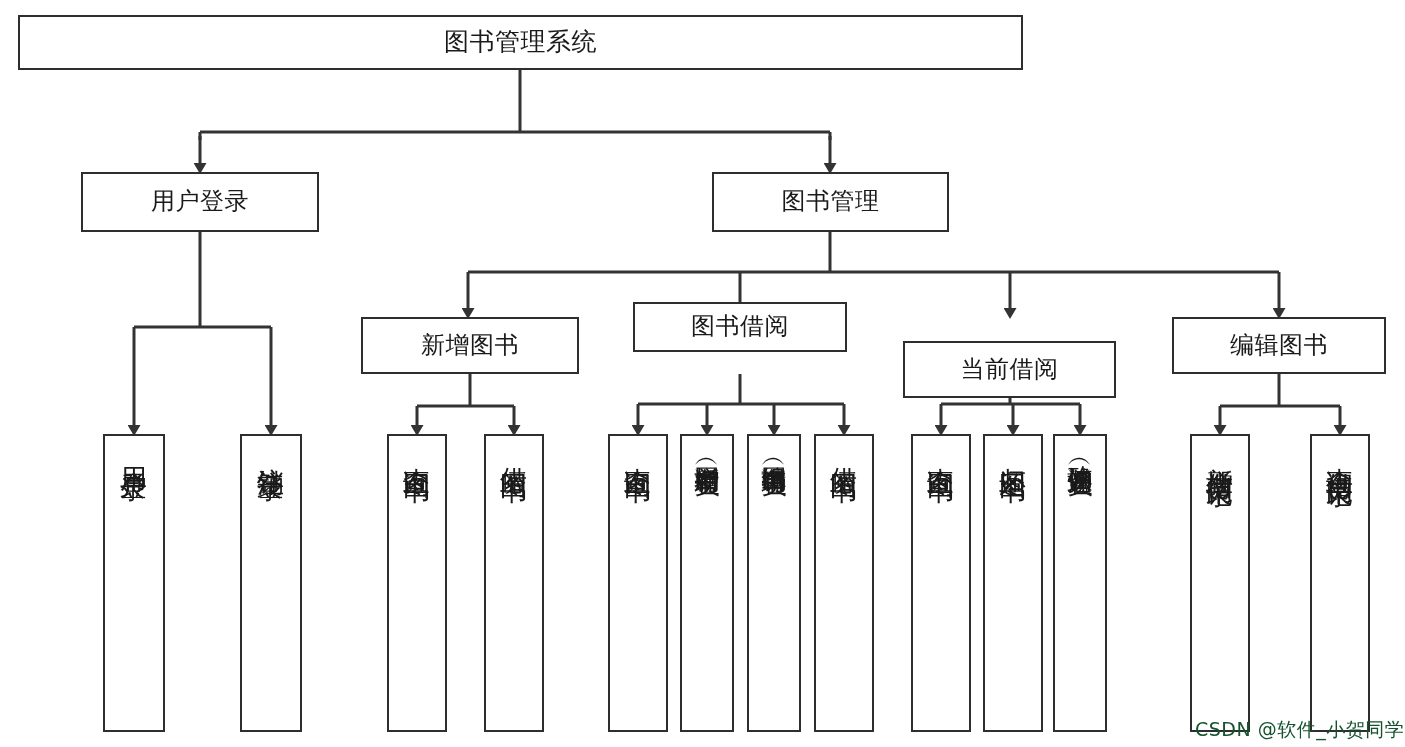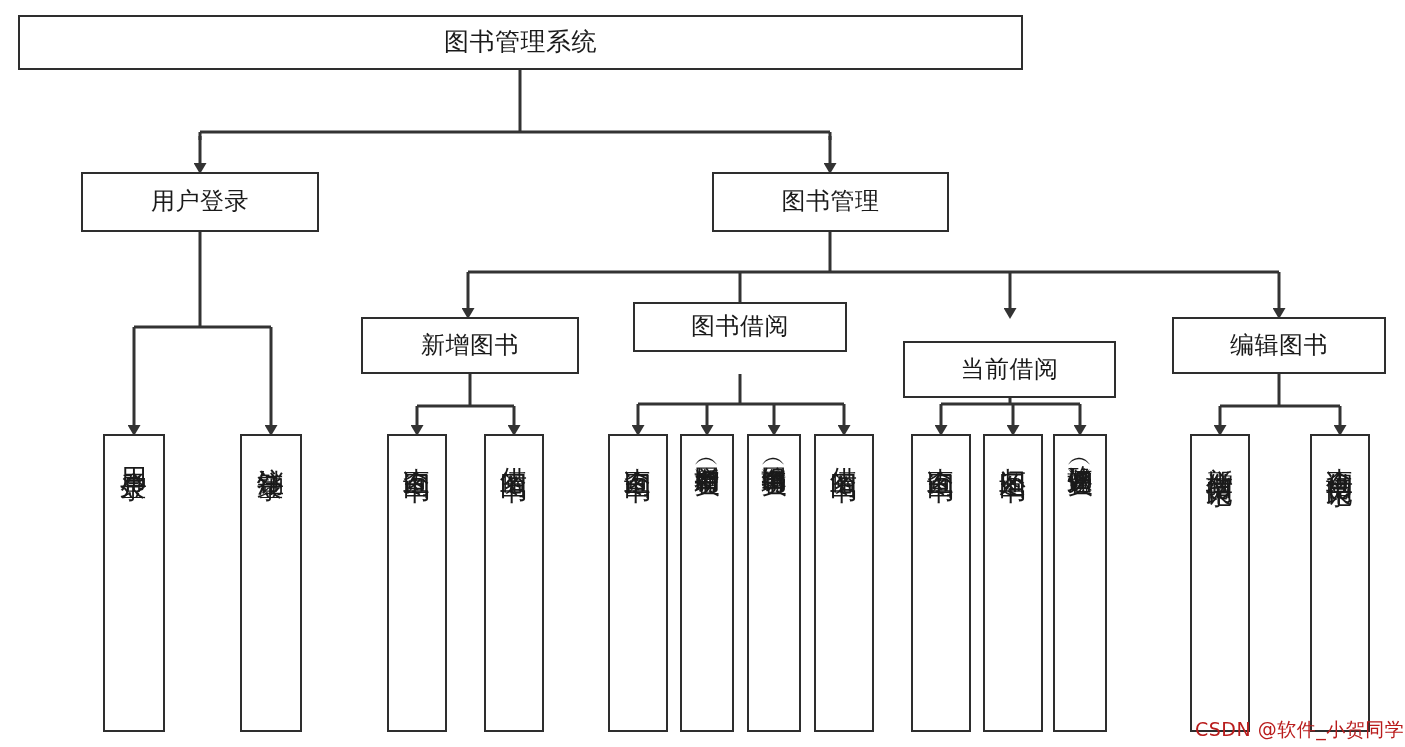--- a/index.html
+++ b/index.html
@@ -63,21 +63,21 @@
     letter-spacing: 3px;
     white-space: nowrap;
   }
   .leaf.tall-text .node-label {
     font-size: 25px;
     letter-spacing: 1px;
   }
   .watermark {
     position: absolute;
     font-size: 19px;
-    color: #b91c1c;
+    color: #14532d;
     white-space: nowrap;
     letter-spacing: 0.5px;
   }
 </style>
 </head>
 <body>
 
 <div id="canvas">
 
   <svg id="diagram-svg" viewBox="0 0 1405 747" xmlns="http://www.w3.org/2000/svg">

